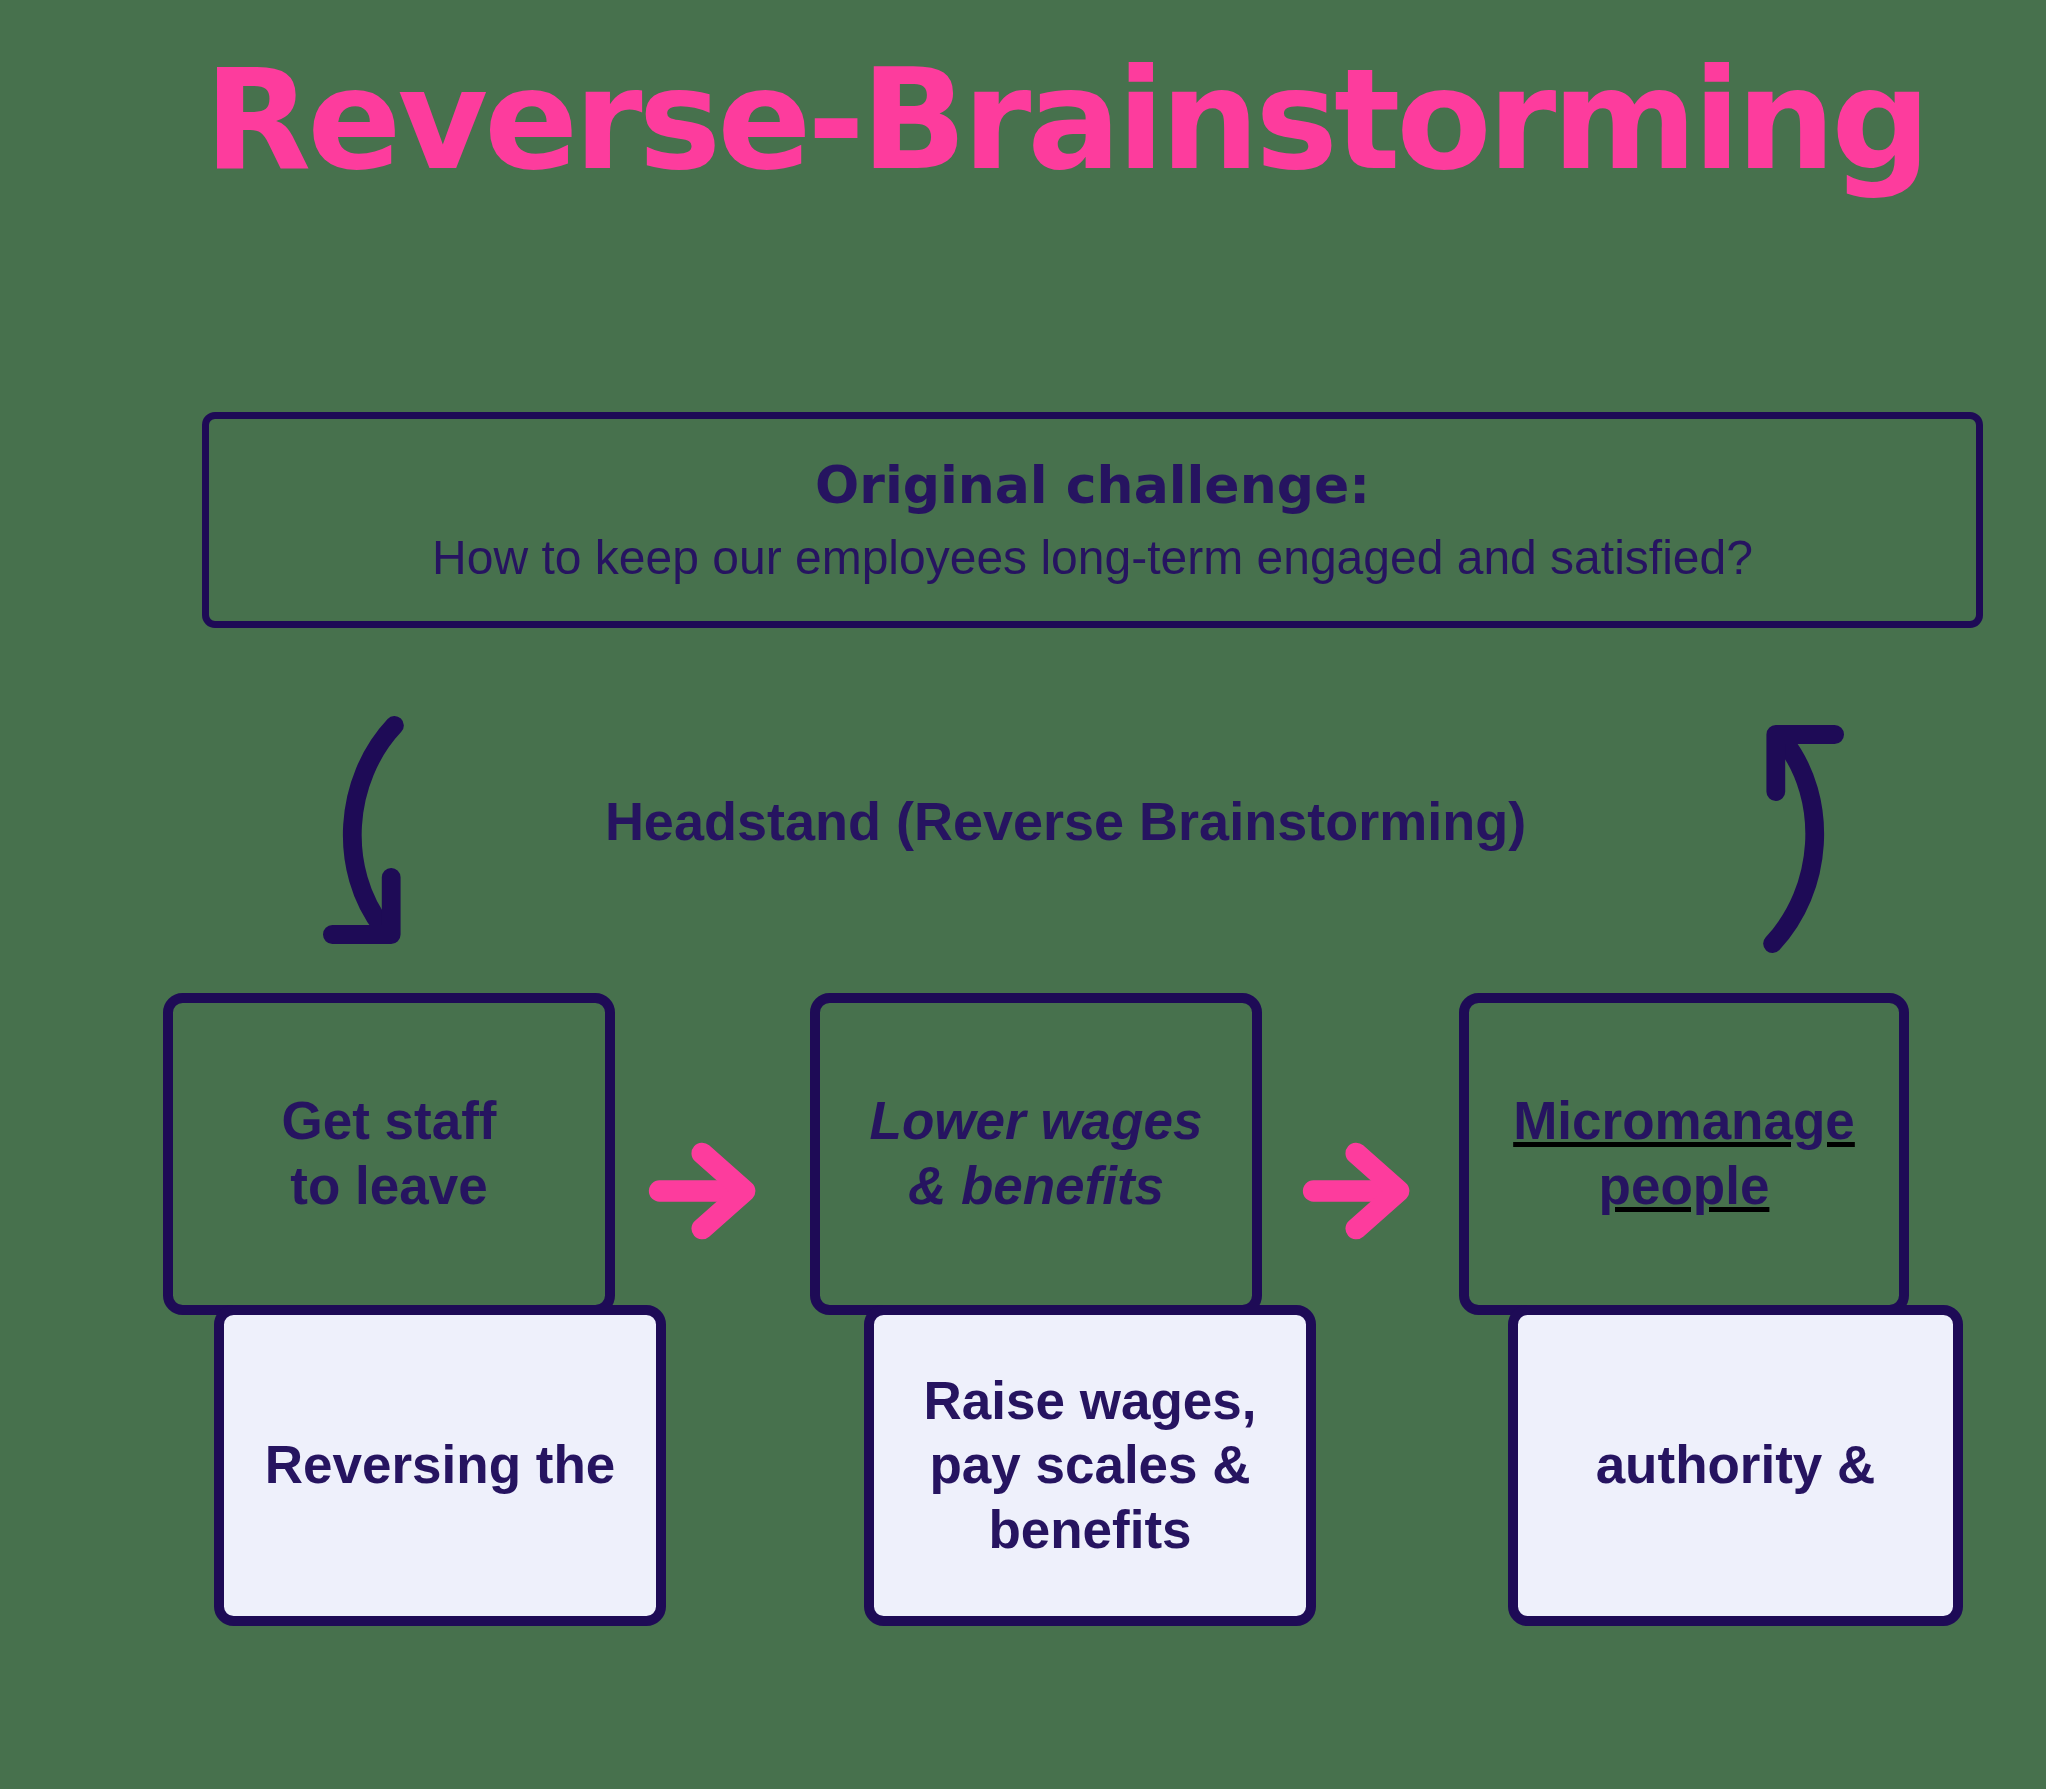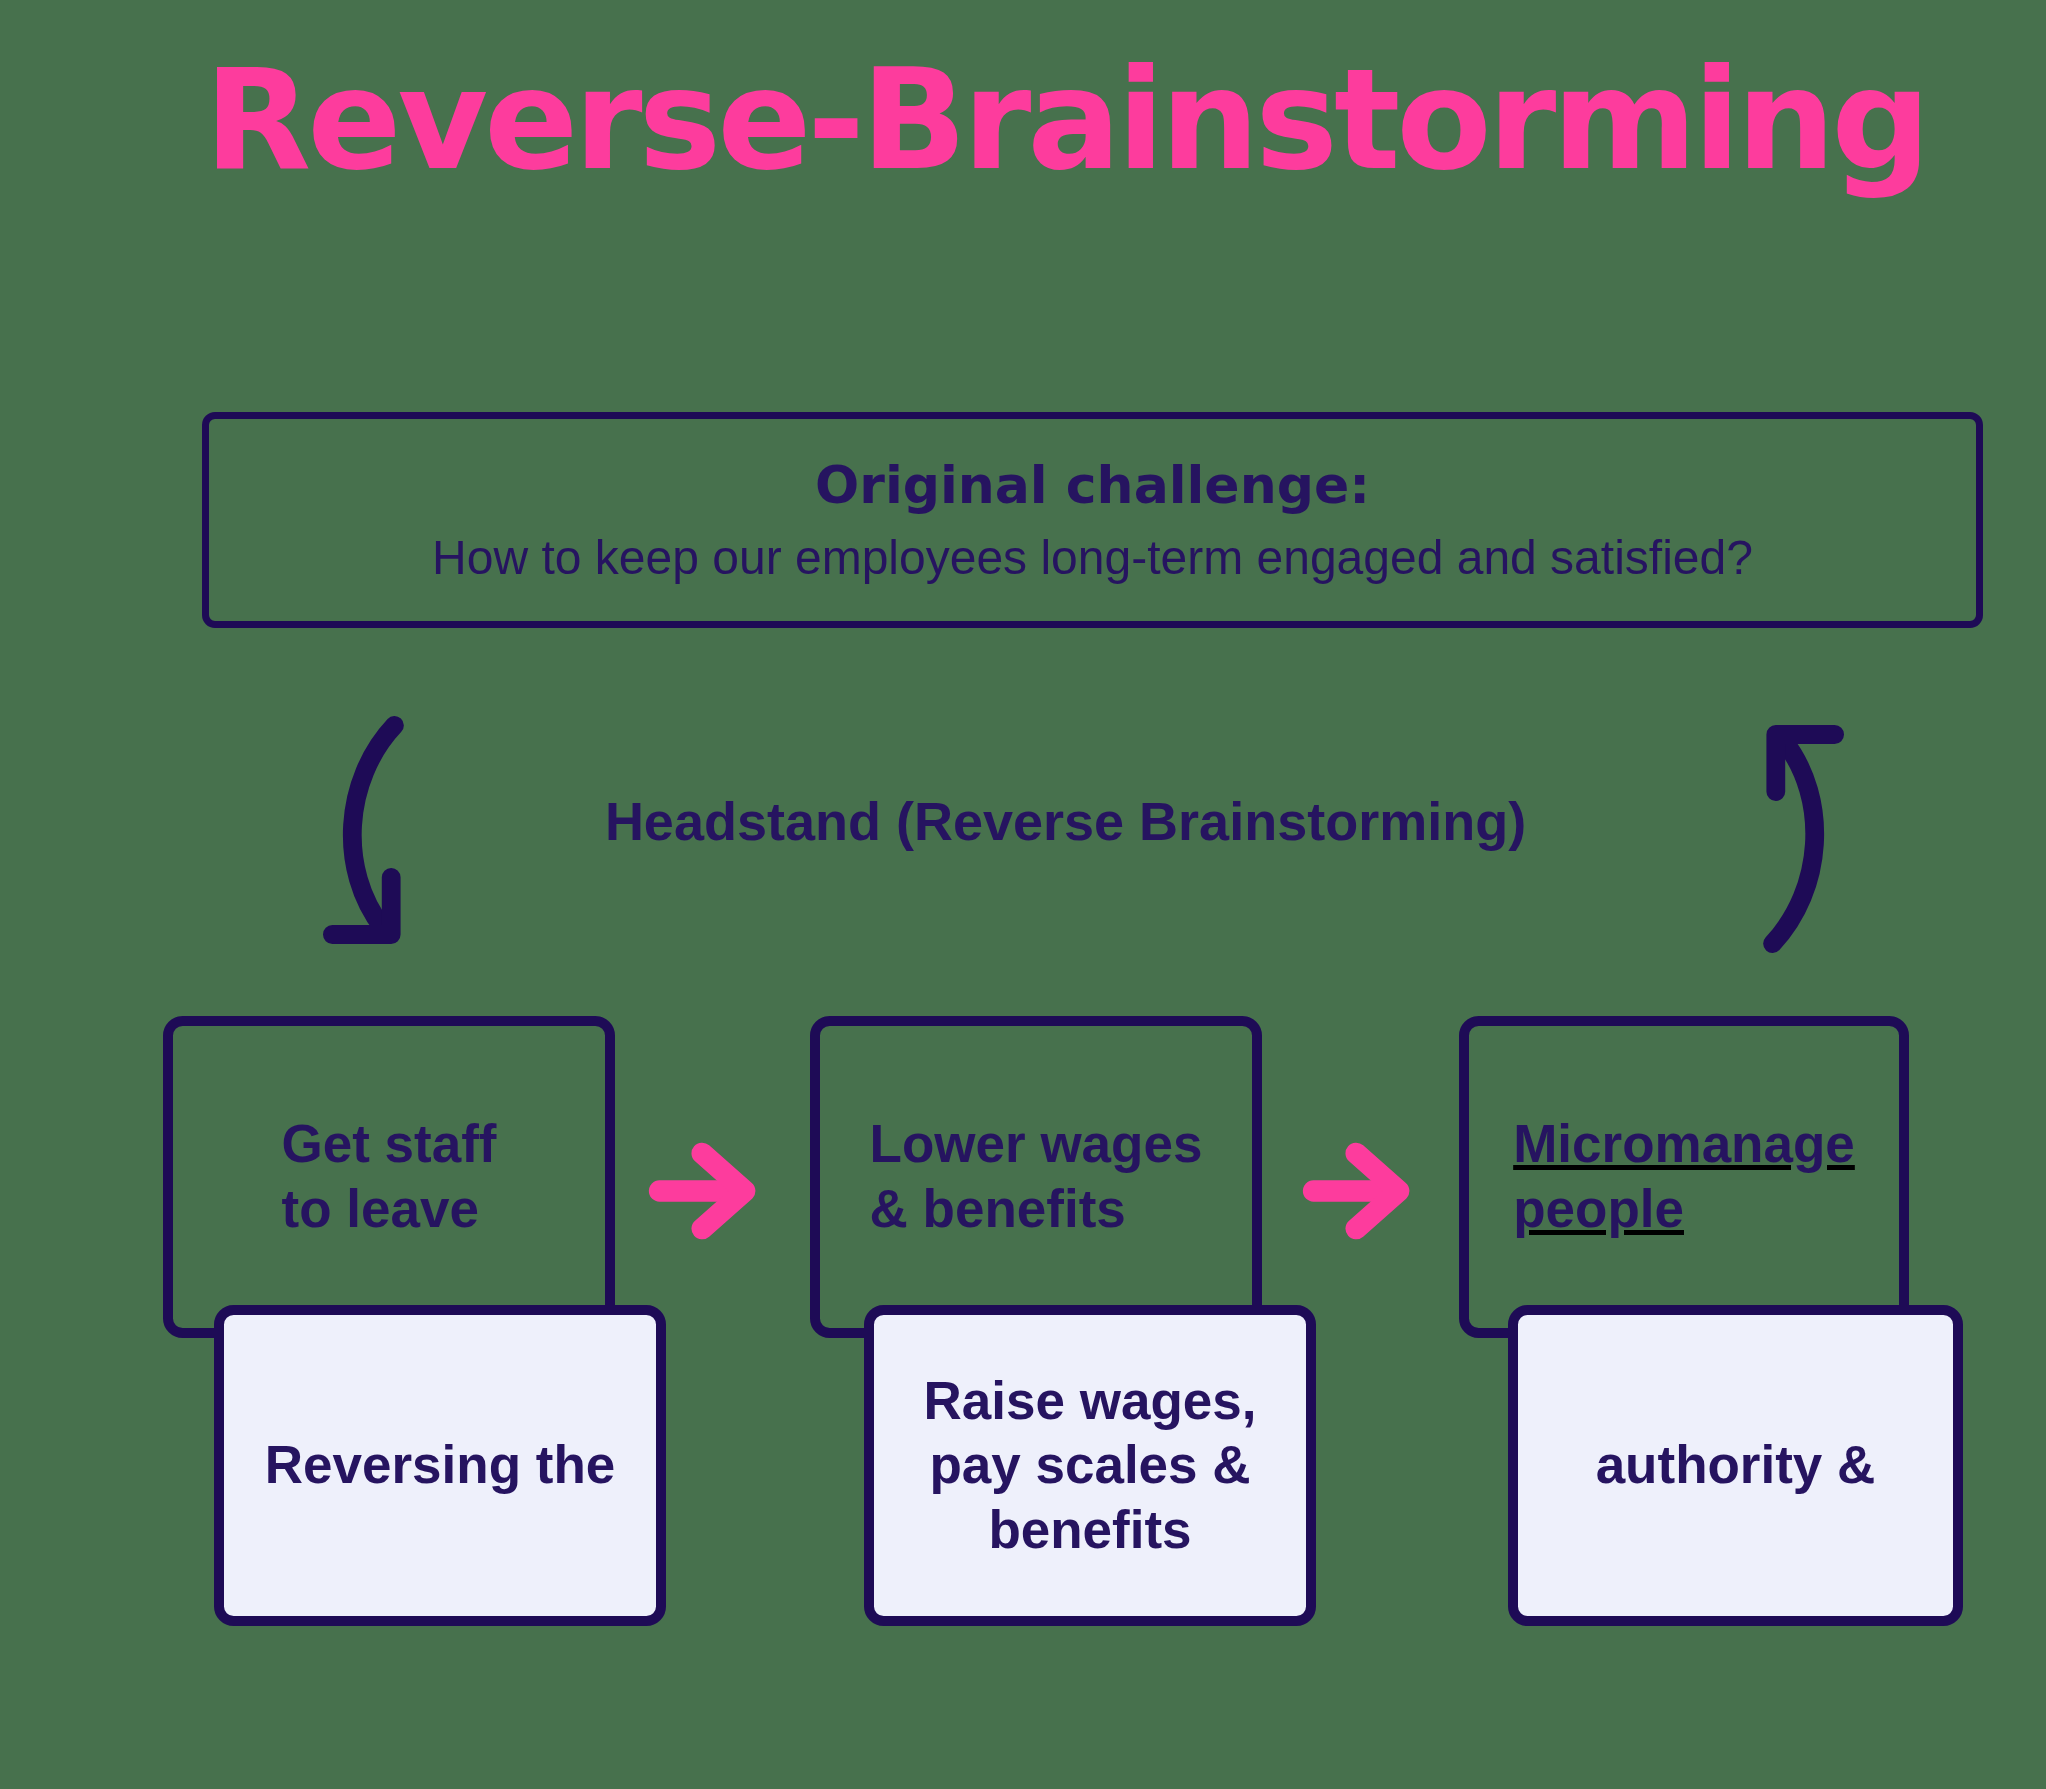--- a/index.html
+++ b/index.html
@@ -81,29 +81,29 @@
   .flow-arrow { position: absolute; }
   .flow-arrow path {
     fill: none;
     stroke: var(--color-pink);
     stroke-width: 26;
     stroke-linecap: round;
     stroke-linejoin: round;
   }
   .idea-box {
     position: absolute;
-    top: 1016px;
+    top: 993px;
     width: 452px;
     height: 322px;
     border: 10.6px solid var(--color-navy);
     border-radius: 19.6px;
     display: flex;
     align-items: center;
     justify-content: center;
-    text-align: left;
+    text-align: center;
   }
   .solution-box {
     position: absolute;
     top: 1305px;
     width: 452px;
     height: 321px;
     border: 10.6px solid var(--color-navy);
     border-radius: 19.6px;
     background: var(--color-lavender);
     display: flex;
@@ -148,21 +148,21 @@
       <div>Get staff</div>
       <div>to leave</div>
     </div>
   </div>
 
   <svg class="flow-arrow" style="left:606px; top:1141px;" width="123" height="100" viewBox="0 0 150 122">
     <path d="M 14,61 L 100,61"></path>
     <path d="M 66,15 L 118,61 L 66,107"></path>
   </svg>
 
-  <div class="idea-box" style="left:768px;">
+  <div class="idea-box" style="left:768px;font-style:italic;">
     <div class="box-text">
       <div>Lower wages</div>
       <div>&amp; benefits</div>
     </div>
   </div>
 
   <svg class="flow-arrow" style="left:1260px; top:1141px;" width="123" height="100" viewBox="0 0 150 122">
     <path d="M 14,61 L 100,61"></path>
     <path d="M 66,15 L 118,61 L 66,107"></path>
   </svg>

